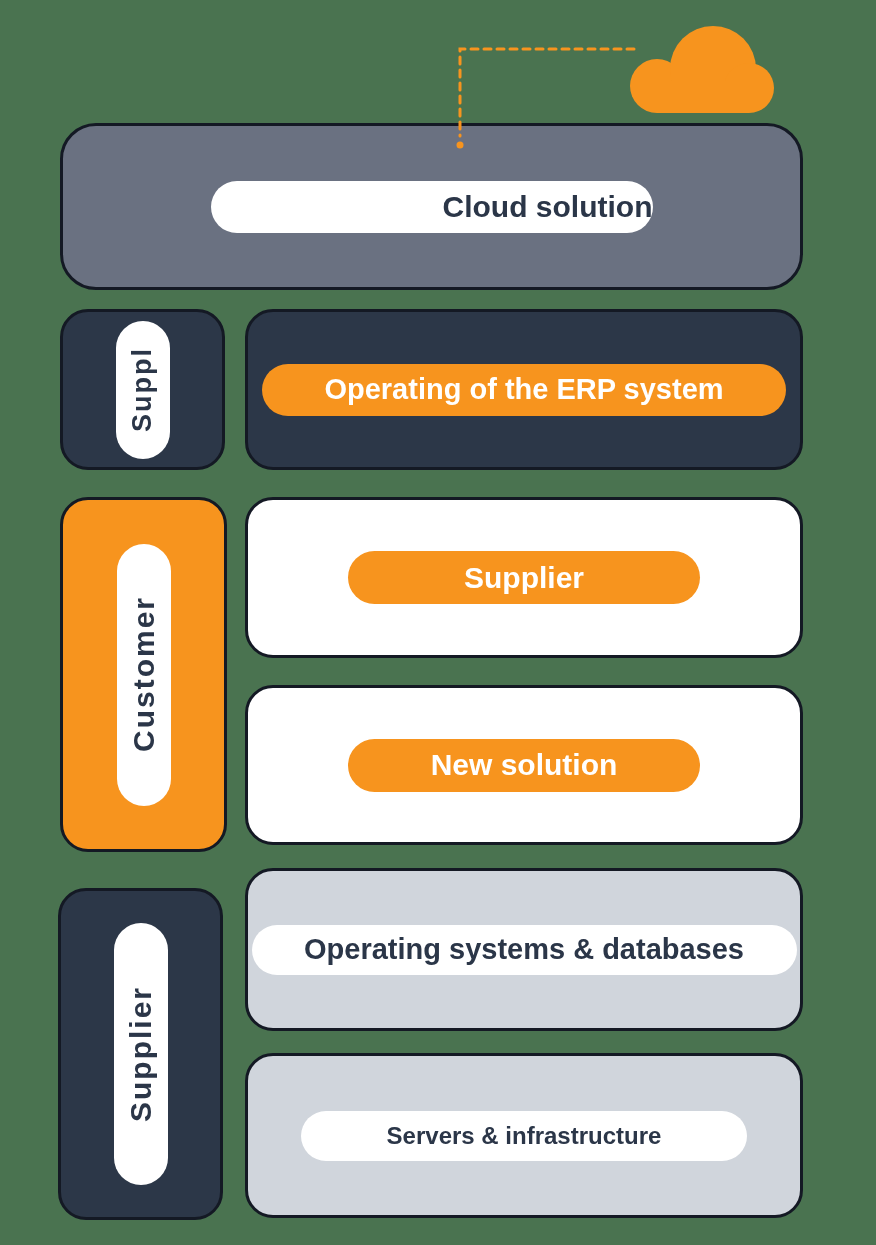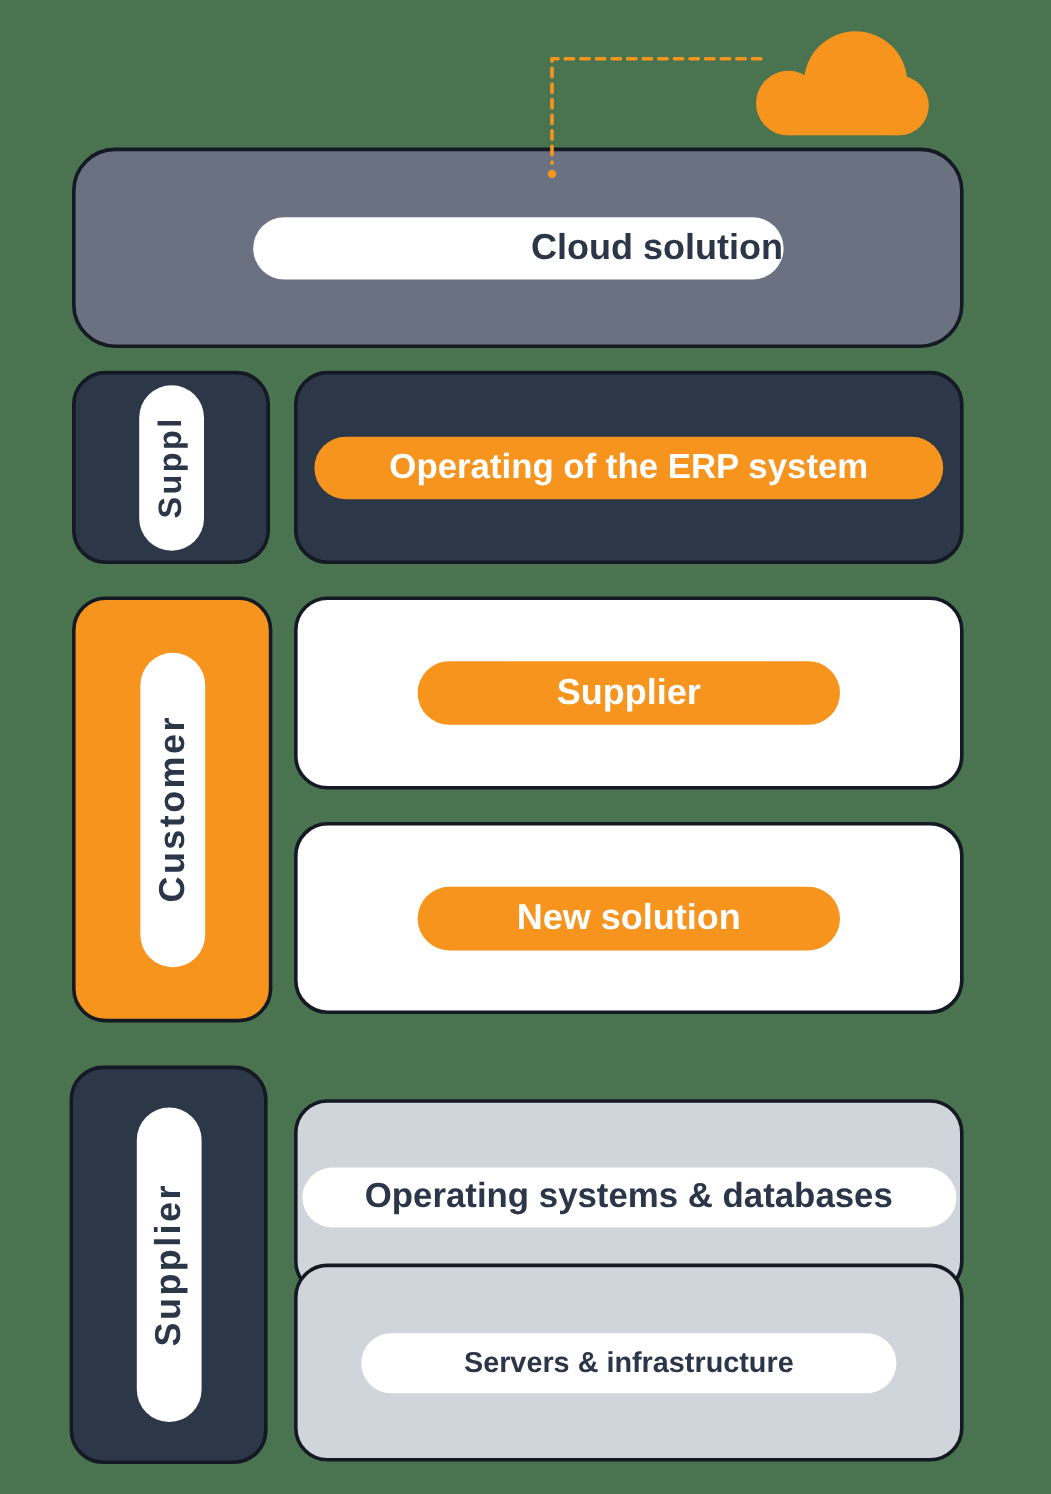--- a/index.html
+++ b/index.html
@@ -129,21 +129,21 @@
     <div class="pill h-pill orange-pill" style="width:352px; height:53px;">
       <span>New solution</span>
     </div>
   </div>
 
   <div class="box navy" style="left:58px; top:888px; width:165px; height:332px; border-radius:28px;">
     <div class="pill v-pill" style="width:54px; height:262px;">
       <span class="vtext">Supplier</span>
     </div>
   </div>
-  <div class="box gray-bg" style="left:245px; top:868px; width:558px; height:163px; border-radius:28px;margin-top:48px;">
+  <div class="box gray-bg" style="left:245px; top:868px; width:558px; height:163px; border-radius:28px;">
     <div class="pill h-pill white-pill" style="width:545px; height:50px; font-size:29px;">
       <span>Operating systems &amp; databases</span>
     </div>
   </div>
   <div class="box gray-bg" style="left:245px; top:1053px; width:558px; height:165px; border-radius:28px;">
     <div class="pill h-pill white-pill" style="width:446px; height:50px; font-size:24px;">
       <span>Servers &amp; infrastructure</span>
     </div>
   </div>
 

